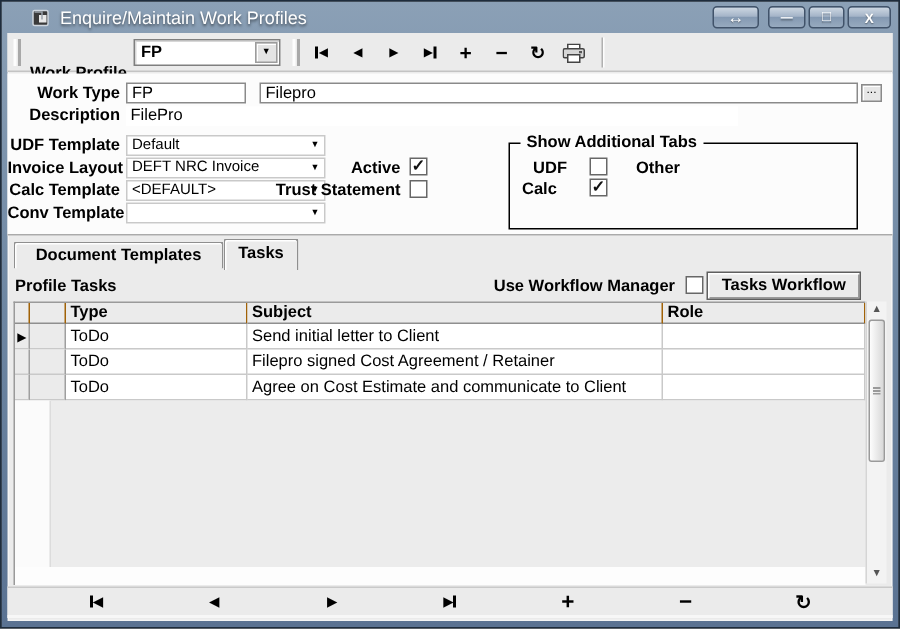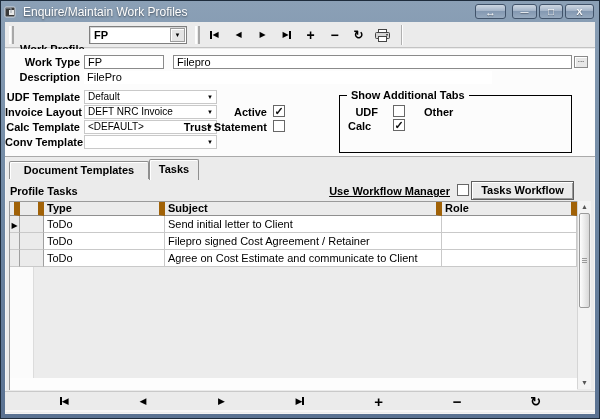--- a/index.html
+++ b/index.html
@@ -3,21 +3,21 @@
 <meta charset="utf-8">
 <style>
   * { margin:0; padding:0; box-sizing:border-box; }
   body { font-family:"Liberation Sans", sans-serif; background:#444; }
   .window {
     position:relative; width:600px; height:419px;
     background:linear-gradient(180deg,#8ba0b6 0%,#6d86a2 50%,#5a7292 100%);
     border:1px solid #1e2c3c; overflow:hidden;
   }
   
-  .titlebar { position:absolute; top:0; left:0; right:0; height:21px; display:flex; align-items:center; padding-left:3px; }
+  .titlebar { position:absolute; top:0; left:0; right:0; height:21px; display:flex; align-items:center; padding-left:20px; }
   .title-text { color:#fff; font-size:12px; margin-left:6px; text-shadow:0 1px 2px rgba(0,0,0,.55); white-space:nowrap; }
   .win-btn {
     position:absolute; top:3px; height:15px; border:1px solid #41536a; border-radius:3px;
     background:linear-gradient(180deg,#cdd7e2 0%,#a4b4c8 45%,#8499b2 50%,#97aabf 100%);
     color:#fff; display:flex; align-items:center; justify-content:center;
     font-size:9px; font-weight:bold; text-shadow:0 1px 1px rgba(0,0,0,.4);
   }
   
   .client { position:absolute; left:4px; top:21px; right:4px; bottom:4px; background:#ebebeb;
     box-shadow:inset 0 0 0 1px rgba(255,255,255,.45); font-size:11px; color:#000; }
@@ -64,21 +64,21 @@
   .btn3d { position:absolute; background:#ebebeb; border:1px solid #5f5f5f;
     box-shadow:inset 1px 1px 0 #fff, inset -1px -1px 0 #9a9a9a;
     font-weight:bold; text-align:center; }
   
   .grid { position:absolute; left:4px; top:179px; width:568px; border-left:1px solid #9a9a9a; border-top:1px solid #9a9a9a; background:#ececec; }
   .grow { display:flex; }
   .gh { height:14px; }
   .gr { height:17px; background:#fff; }
   .cell { border-right:1px solid #c9c9c9; border-bottom:1px solid #c9c9c9; padding-left:3px;
     line-height:16px; font-size:11px; white-space:nowrap; overflow:hidden; }
-  .gh .cell { background:#ebebeb; border-right:6px solid #a16207; border-bottom:1px solid #8f8f8f;
+  .gh .cell { background:#ebebeb; border-right:1px solid #a16207; border-bottom:1px solid #8f8f8f;
     font-weight:bold; line-height:13px; }
   .selcell { background:#ebebeb; border-right:1px solid #9f9f9f; padding:0; text-align:center; }
   .c0 { width:10px; flex:none; }
   .c1 { width:24px; flex:none; }
   .c2 { width:121px; flex:none; }
   .c3 { width:277px; flex:none; }
   .c4 { flex:1; }
   .marker { font-size:8px; line-height:16px; color:#000; }
   .grid-empty { position:relative; height:111px; background:#ececec; }
   .grid-empty .wstrip { position:absolute; left:0; top:0; bottom:0; width:24px; background:#fbfbfb; border-right:1px solid #dcdcdc; }
@@ -218,21 +218,21 @@
         <span class="rlbl" style="left:8px; top:24px; width:30px; text-align:left;">Calc</span>
         <div class="cb on" style="left:53px; top:23px;">✓</div>
         <span class="rlbl" style="left:84px; top:10px; width:32px; text-align:left;">Other</span>
       </div>
     </div>
 
     <div class="tab" style="left:4px; top:139px; width:140px; height:18px; line-height:17px; z-index:1;">Document Templates</div>
     <div class="tab" style="left:144px; top:137px; width:50px; height:21px; line-height:19px; z-index:2;">Tasks</div>
 
     <span class="panel-label" style="left:5px; top:163px; position:absolute;">Profile Tasks</span>
-    <span class="rlbl" style="left:300px; top:163px; width:145px;text-decoration:underline;">Use Workflow Manager</span>
+    <span class="rlbl" style="left:300px; top:163px; width:145px;">Use Workflow Manager</span>
     <div class="cb" style="left:452px; top:162px;"></div>
     <div class="btn3d" style="left:466px; top:159px; width:103px; height:19px; line-height:17px;">Tasks Workflow</div>
 
     <div class="grid">
       <div class="grow gh">
         <div class="cell c0"></div>
         <div class="cell c1"></div>
         <div class="cell c2">Type</div>
         <div class="cell c3">Subject</div>
         <div class="cell c4">Role</div>

